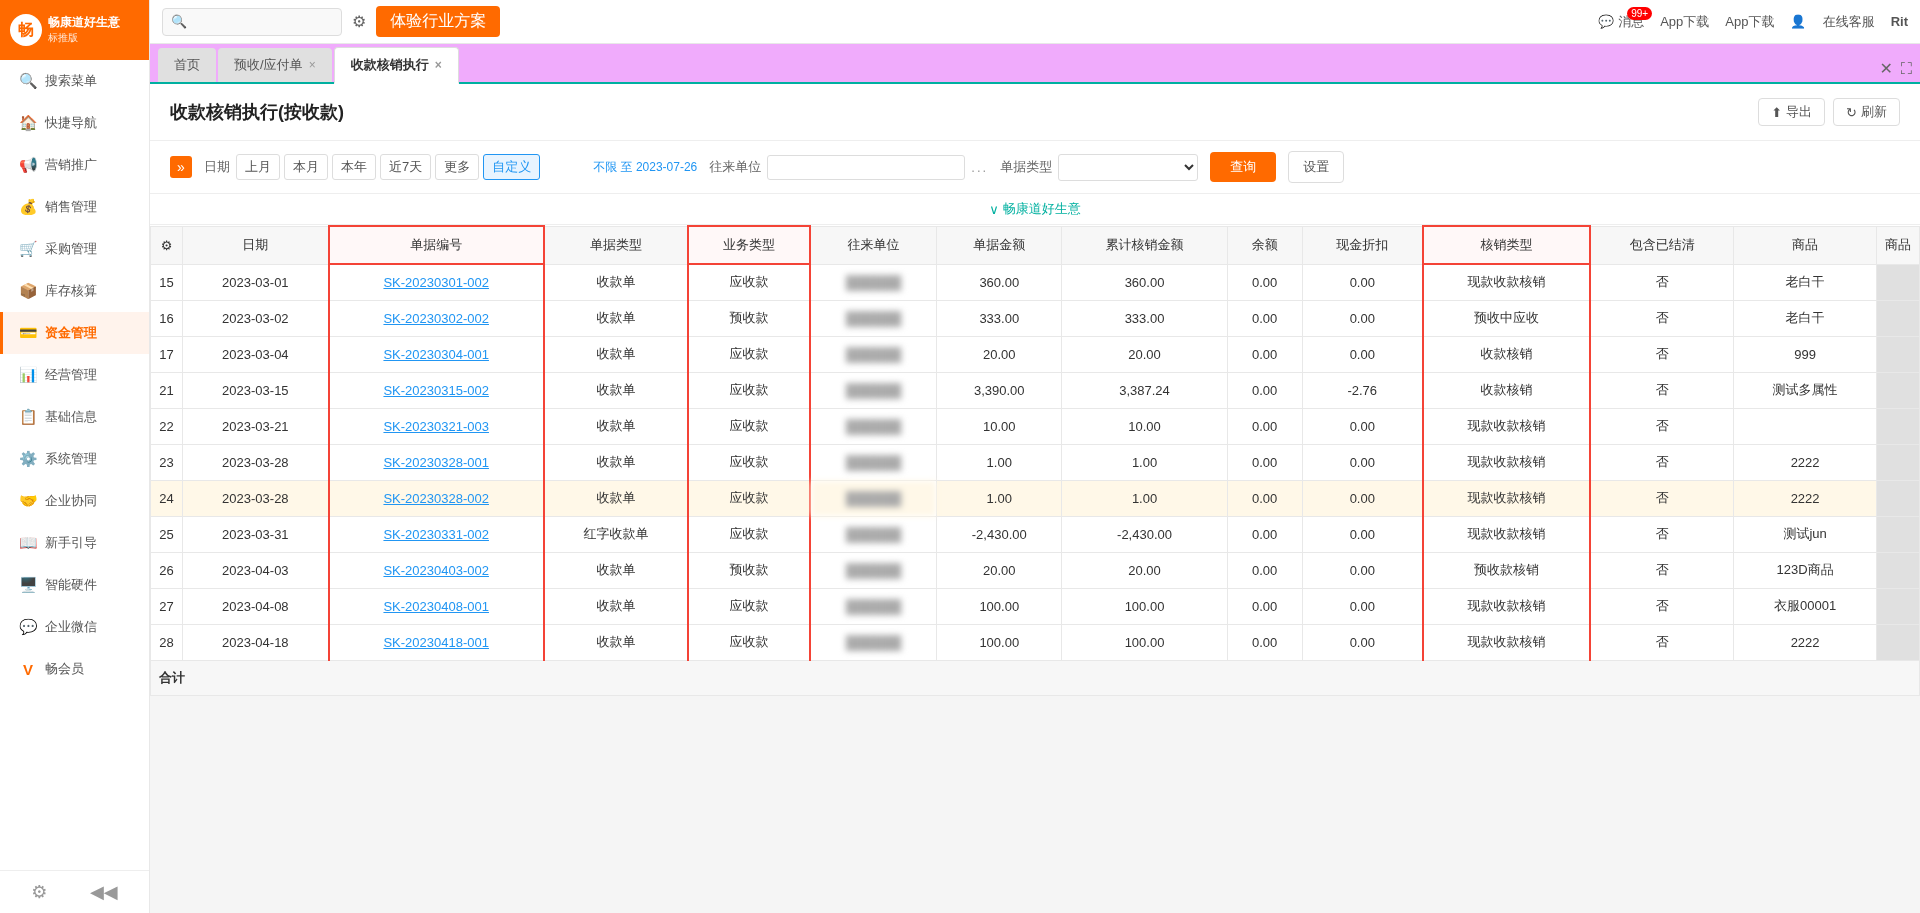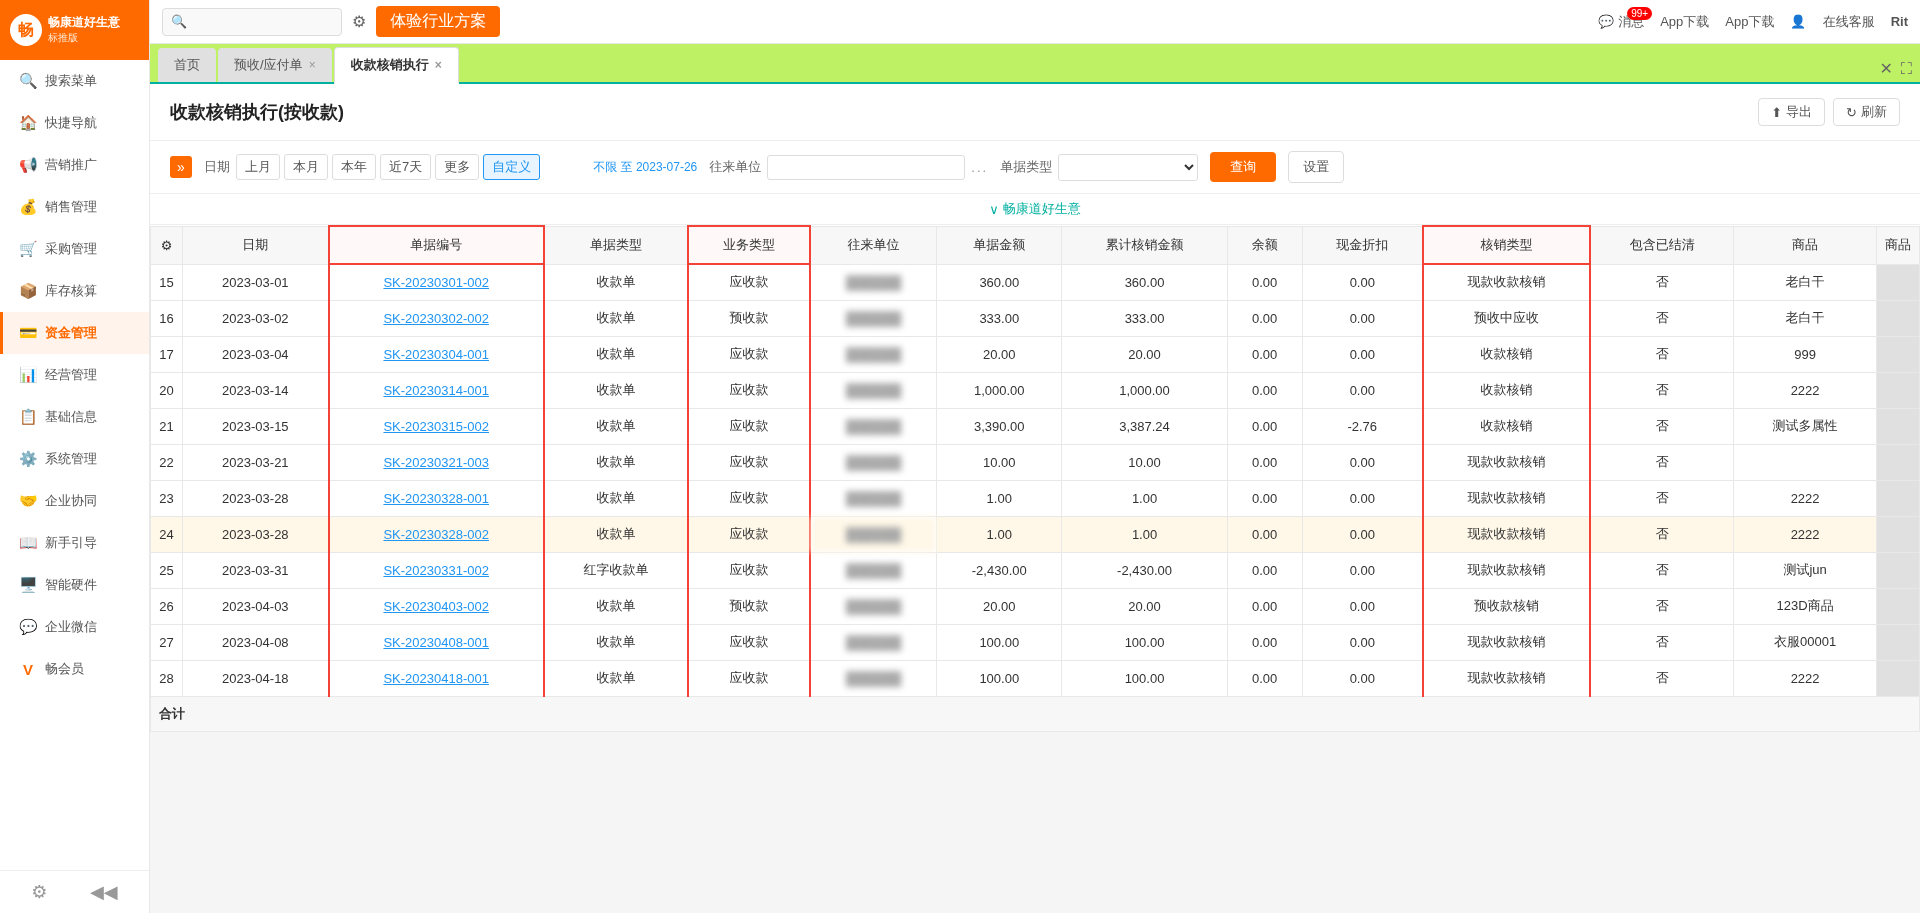--- a/index.html
+++ b/index.html
@@ -73,21 +73,21 @@
     }
     .topbar-right .badge {
       position: absolute; top: -6px; right: -8px;
       background: #f00; color: #fff; border-radius: 8px;
       font-size: 10px; padding: 1px 4px; min-width: 16px; text-align: center;
     }
     .topbar-right span { cursor: pointer; }
 
     
     .tabbar {
-      height: 40px; background: #bef264;
+      height: 40px; background: #f0abfc;
       display: flex; align-items: flex-end; padding: 0 8px; gap: 2px;
       border-bottom: 2px solid #00b0a0;
     }
     .tab {
       padding: 8px 16px; cursor: pointer; border-radius: 4px 4px 0 0;
       background: #e0e0e0; color: #555; display: flex; align-items: center; gap: 6px;
     }
     .tab.active { background: #fff; color: #333; font-weight: bold; border: 1px solid #ddd; border-bottom: 2px solid #fff; margin-bottom: -2px; }
     .tab-close { font-size: 12px; cursor: pointer; color: #999; }
     .tab-actions { margin-left: auto; display: flex; align-items: center; gap: 8px; padding-bottom: 4px; }
@@ -414,36 +414,20 @@
               <td>20.00</td>
               <td>20.00</td>
               <td>0.00</td>
               <td>0.00</td>
               <td style="border-left: 2px solid rgb(244, 67, 54); border-right: 2px solid rgb(244, 67, 54);">收款核销</td>
               <td>否</td>
               <td>999</td>
               <td style="width: 40px; height: 36px; background: rgb(224, 224, 224);"></td>
             </tr>
             <tr>
-              <td>20</td>
-              <td>2023-03-14</td>
-              <td style="border-left: 2px solid rgb(244, 67, 54); border-right: 2px solid rgb(244, 67, 54);"><a class="link">SK-20230314-001</a></td>
-              <td>收款单</td>
-              <td style="border-left: 2px solid rgb(244, 67, 54); border-right: 2px solid rgb(244, 67, 54);">应收款</td>
-              <td style="filter: blur(3px); color: rgb(170, 170, 170);">██████</td>
-              <td>1,000.00</td>
-              <td>1,000.00</td>
-              <td>0.00</td>
-              <td>0.00</td>
-              <td style="border-left: 2px solid rgb(244, 67, 54); border-right: 2px solid rgb(244, 67, 54);">收款核销</td>
-              <td>否</td>
-              <td>2222</td>
-              <td style="width: 40px; height: 36px; background: rgb(224, 224, 224);"></td>
-            </tr>
-            <tr>
               <td>21</td>
               <td>2023-03-15</td>
               <td style="border-left: 2px solid rgb(244, 67, 54); border-right: 2px solid rgb(244, 67, 54);"><a class="link">SK-20230315-002</a></td>
               <td>收款单</td>
               <td style="border-left: 2px solid rgb(244, 67, 54); border-right: 2px solid rgb(244, 67, 54);">应收款</td>
               <td style="filter: blur(3px); color: rgb(170, 170, 170);">██████</td>
               <td>3,390.00</td>
               <td>3,387.24</td>
               <td>0.00</td>
               <td class="negative">-2.76</td>

